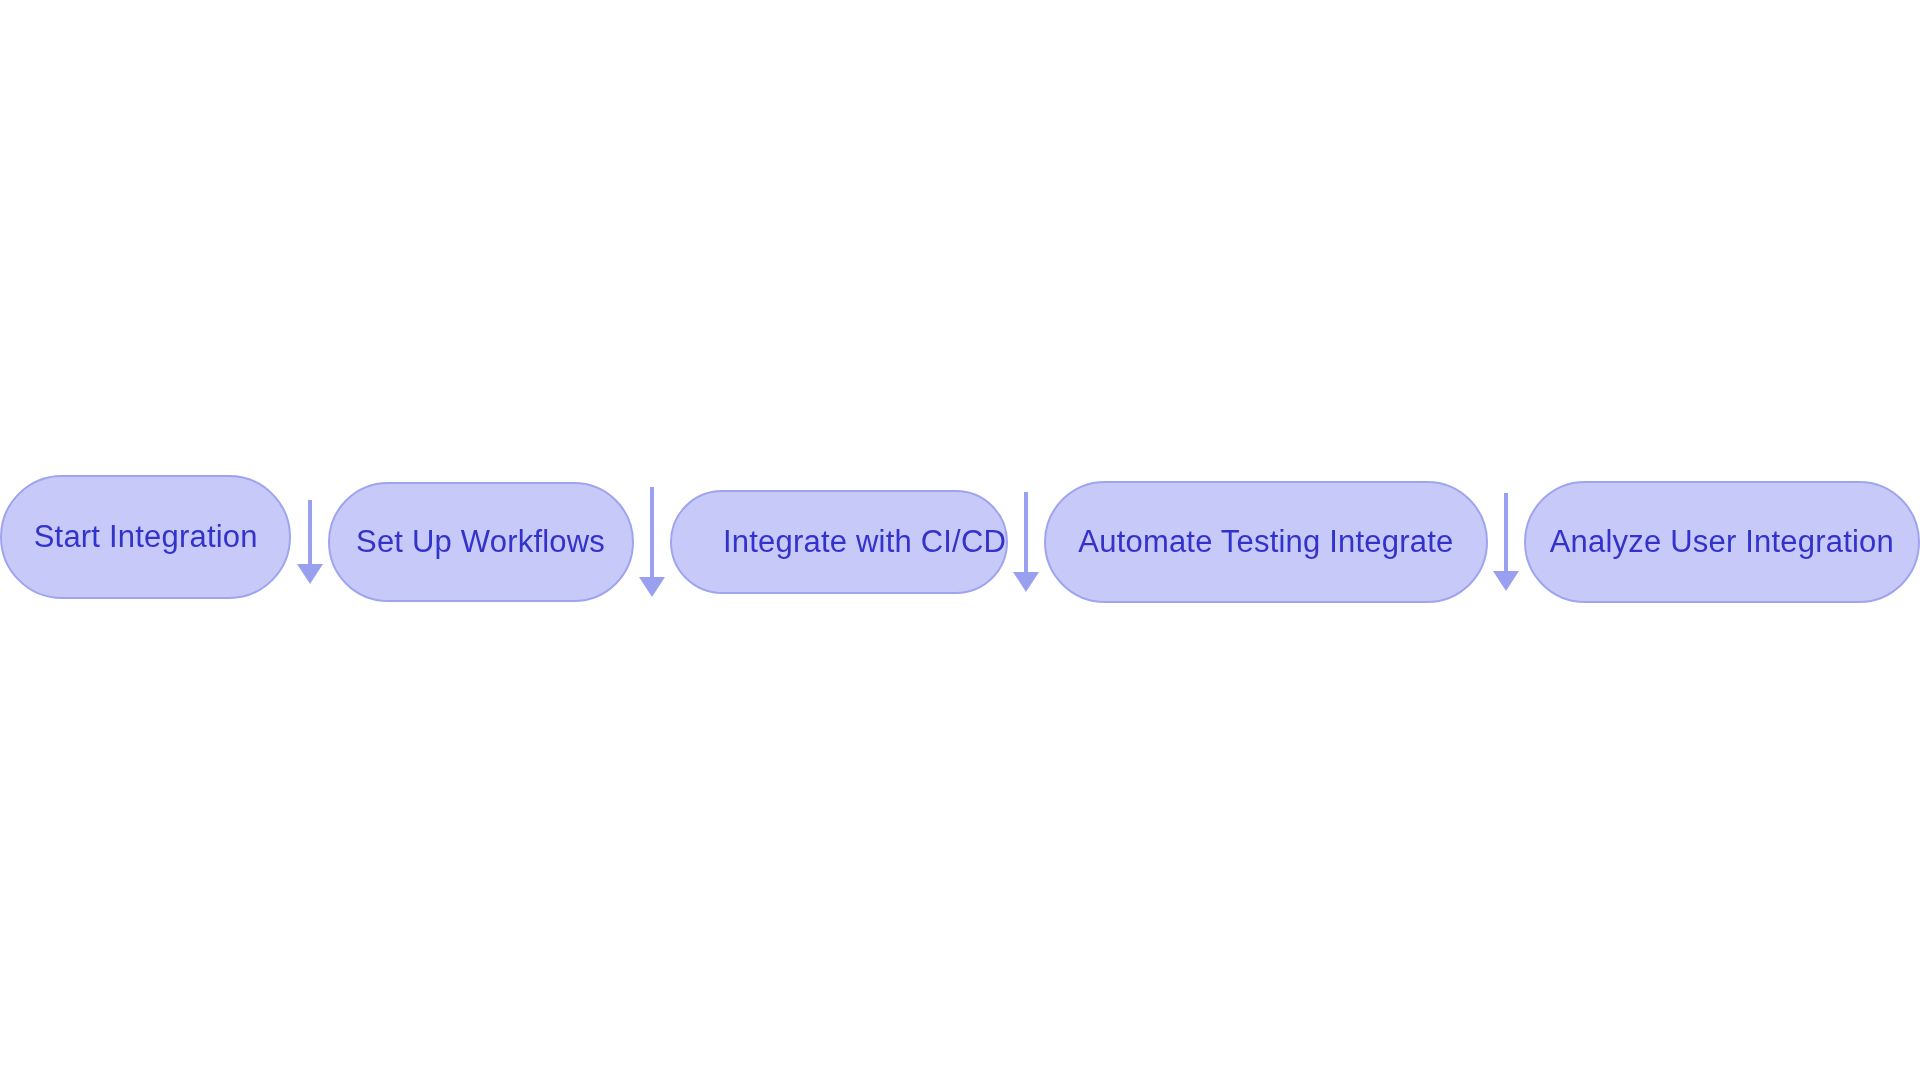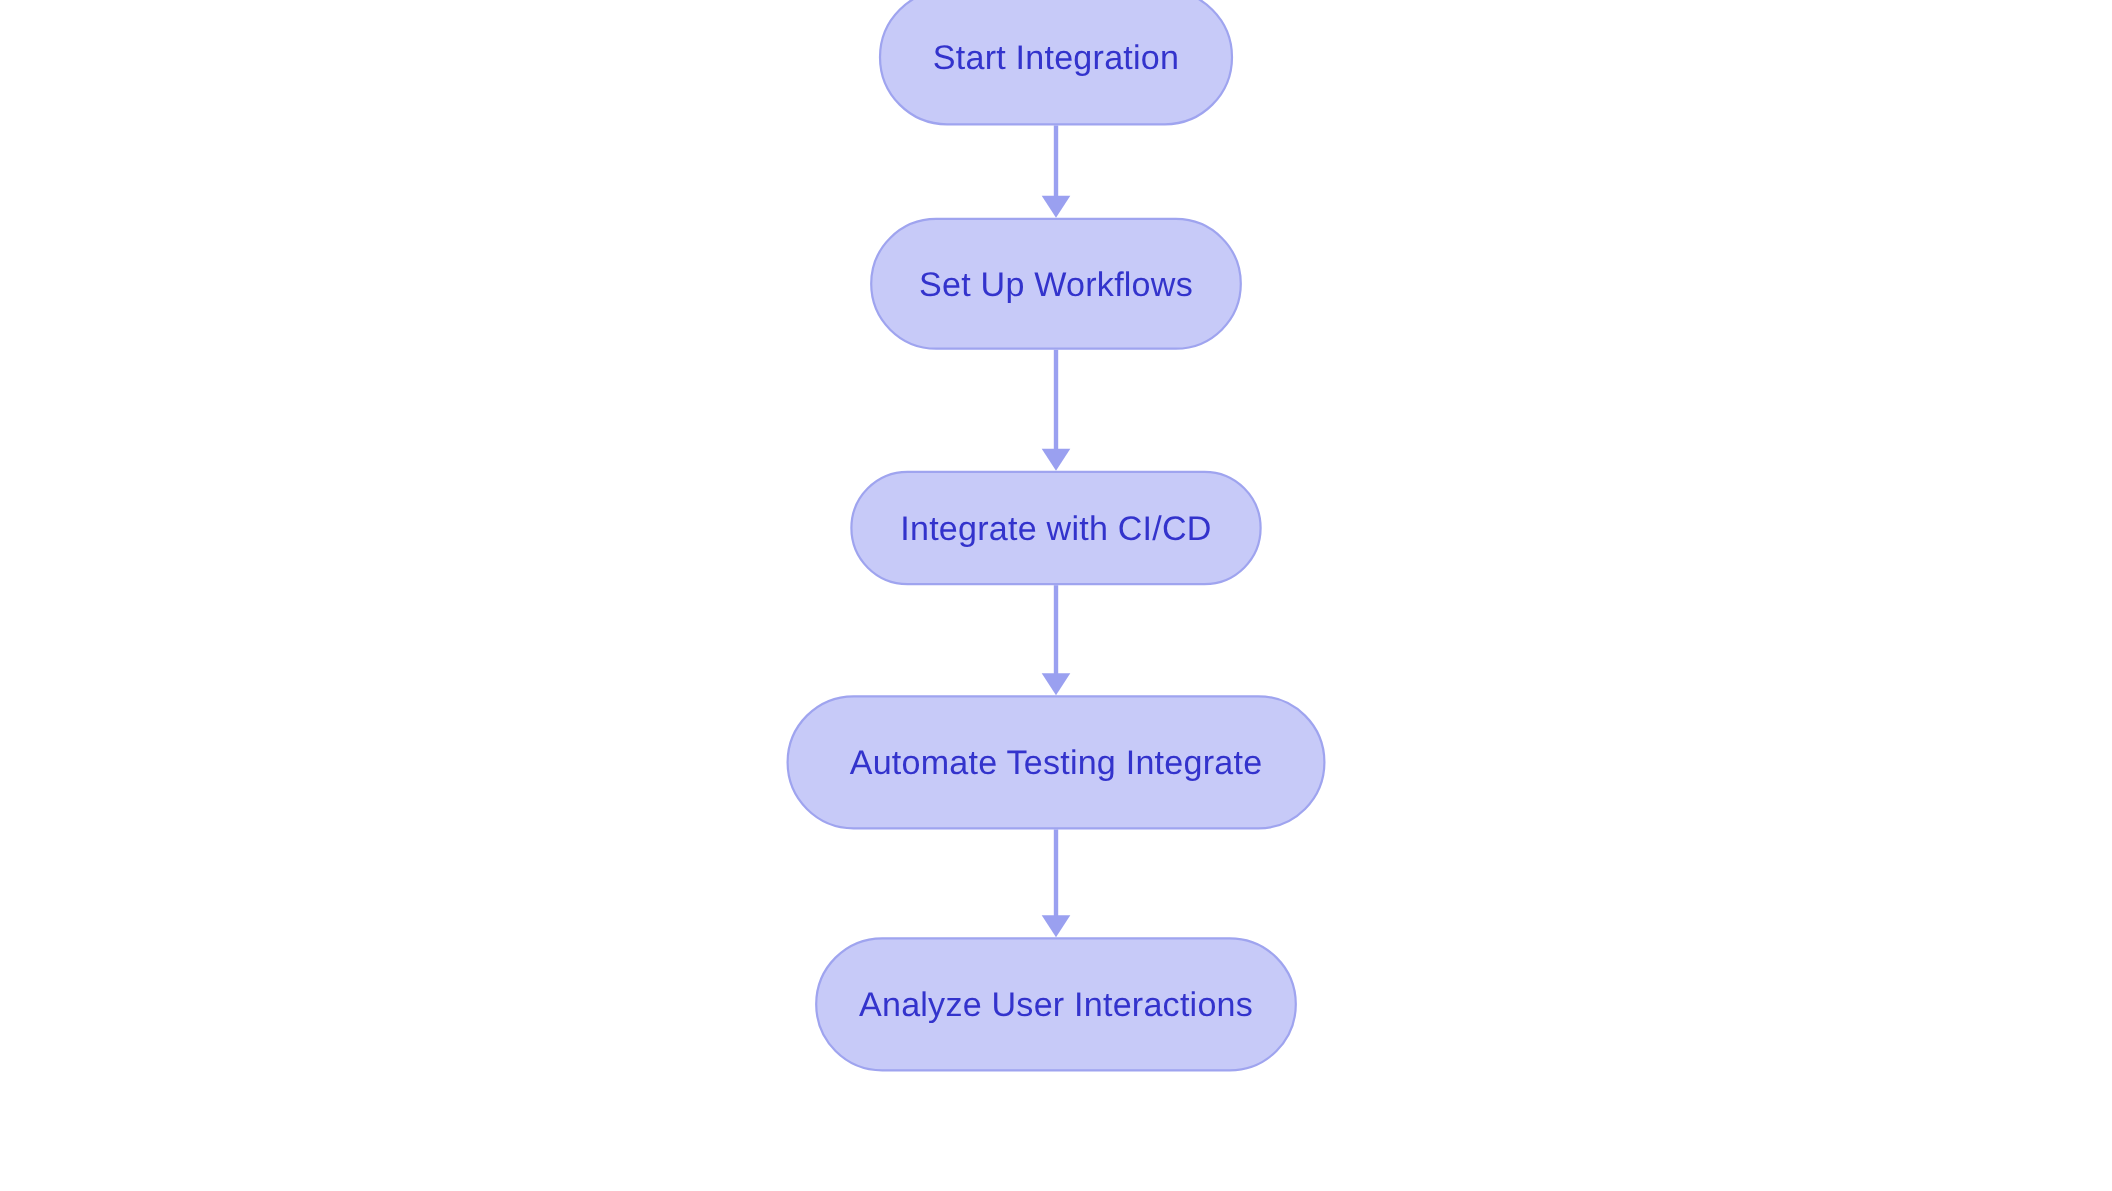--- a/index.html
+++ b/index.html
@@ -22,21 +22,21 @@
     background: #ffffff;
   }
 
   .flow-column {
     position: absolute;
     left: 0;
     top: 0;
     width: 1920px;
     height: 1083px;
     display: flex;
-    flex-direction: column;
+    flex-direction: row;
     align-items: center;
   }
 
   .flow-node {
     box-sizing: border-box;
     display: flex;
     align-items: center;
     justify-content: center;
     background: #c7caf8;
     border: 2px solid #9fa4ef;
@@ -52,21 +52,21 @@
     color: #3333cc;
     font-size: 31px;
     font-weight: 400;
     letter-spacing: 0.2px;
     line-height: 1;
   }
 
   
   .node-1 { width: 322px; height: 124px; margin-top: -10px; }
   .node-2 { width: 338px; height: 120px; }
-  .node-3 { width: 374px; height: 104px; }
+  .node-3 { width: 374px; height: 104px; justify-content: flex-end; }
   .node-4 { width: 490px; height: 122px; }
   .node-5 { width: 438px; height: 122px; }
 
   .flow-connector {
     position: relative;
     width: 40px;
     display: flex;
     flex-direction: column;
     align-items: center;
     justify-content: flex-start;
@@ -128,17 +128,17 @@
     <div class="flow-node node-4">
       <span class="node-label">Automate Testing Integrate</span>
     </div>
 
     <div class="flow-connector conn-4">
       <div class="connector-line"></div>
       <div class="connector-arrowhead"></div>
     </div>
 
     <div class="flow-node node-5">
-      <span class="node-label">Analyze User Interactions</span>
+      <span class="node-label">Analyze User Integration</span>
     </div>
 
   </div>
 </div>
 
 </body></html>

